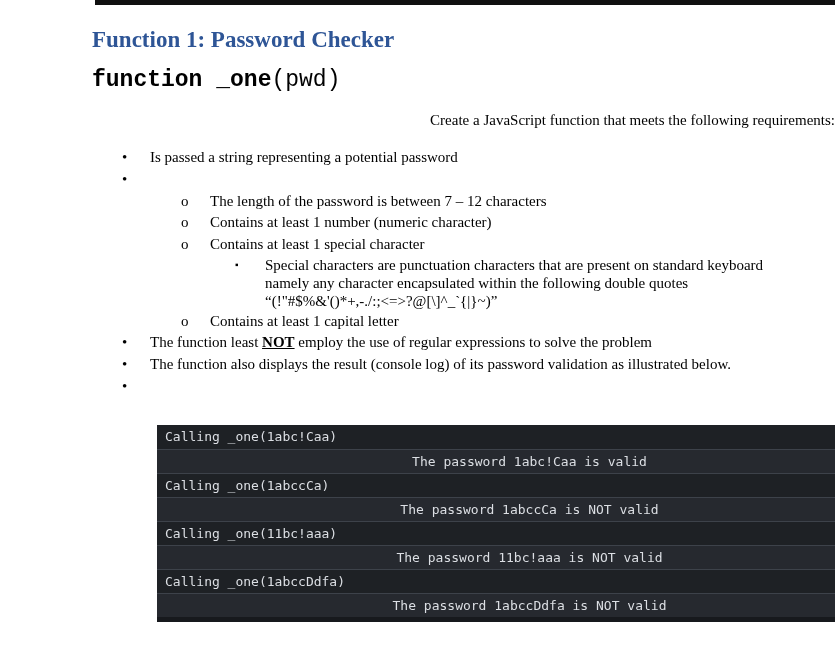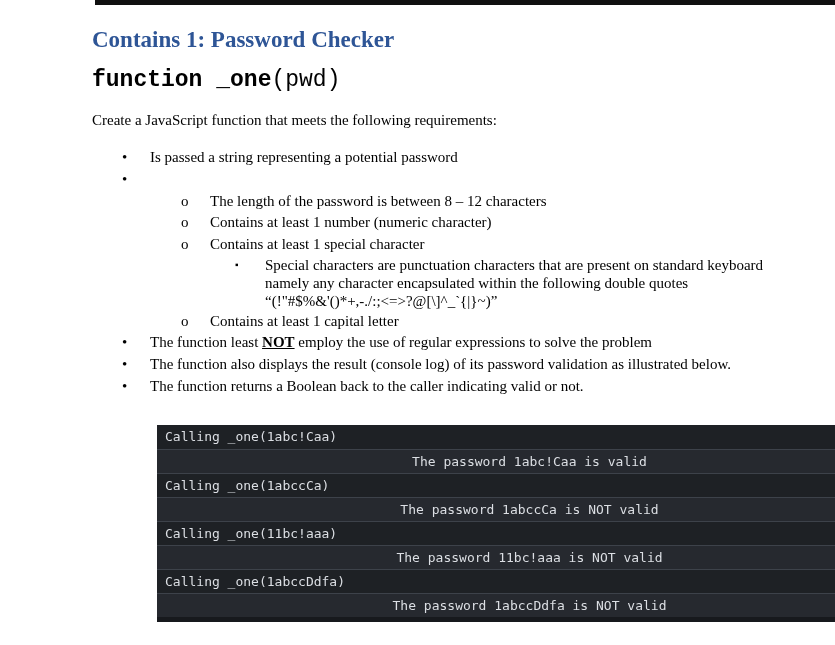--- a/index.html
+++ b/index.html
@@ -37,20 +37,21 @@
     font-family: "Liberation Mono", monospace;
     font-size: 23px;
     line-height: 20px;
     white-space: pre;
   }
   .sig-bold { font-weight: bold; }
   .intro {
     margin: 20px 0 0 92px;
     font-size: 15px;
     line-height: 21px;
+    text-align: right;
   }
   .req-list {
     margin: 16px 0 0 92px;
     width: 720px;
     font-size: 15px;
   }
   .li {
     display: flex;
     line-height: 21.8px;
     white-space: pre;
@@ -85,40 +86,40 @@
     background: var(--console-bottom, #17191D);
   }
 </style>
 </head>
 <body>
 
 <div class="page">
 
   <div class="top-rule"></div>
 
-  <h1 class="doc-title">Contains 1: Password Checker</h1>
+  <h1 class="doc-title">Function 1: Password Checker</h1>
 
   <div class="signature"><span class="sig-bold">function _one</span><span>(pwd)</span></div>
 
   <p class="intro">Create a JavaScript function that meets the following requirements:</p>
 
   <div class="req-list">
 
     <div class="li l1">
       <span class="mk">•</span>
       <span class="tx">Is passed a string representing a potential password</span>
     </div>
 
     <div class="li l1">
       <span class="mk">•</span>
     </div>
 
     <div class="li l2">
       <span class="mk">o</span>
-      <span class="tx">The length of the password is between 8 – 12 characters</span>
+      <span class="tx">The length of the password is between 7 – 12 characters</span>
     </div>
 
     <div class="li l2">
       <span class="mk">o</span>
       <span class="tx">Contains at least 1 number (numeric character)</span>
     </div>
 
     <div class="li l2">
       <span class="mk">o</span>
       <span class="tx">Contains at least 1 special character</span>
@@ -149,21 +150,20 @@
       <span class="tx"><span>The function least </span><span class="emph">NOT</span><span> employ the use of regular expressions to solve the problem</span></span>
     </div>
 
     <div class="li l1">
       <span class="mk">•</span>
       <span class="tx">The function also displays the result (console log) of its password validation as illustrated below.</span>
     </div>
 
     <div class="li l1">
       <span class="mk">•</span>
-      <span class="tx">The function returns a Boolean back to the caller indicating valid or not.</span>
     </div>
 
   </div>
 
   <div class="console">
     <div class="crow call">Calling _one(1abc!Caa)</div>
     <div class="crow result">The password 1abc!Caa is valid</div>
     <div class="crow call">Calling _one(1abccCa)</div>
     <div class="crow result">The password 1abccCa is NOT valid</div>
     <div class="crow call">Calling _one(11bc!aaa)</div>

